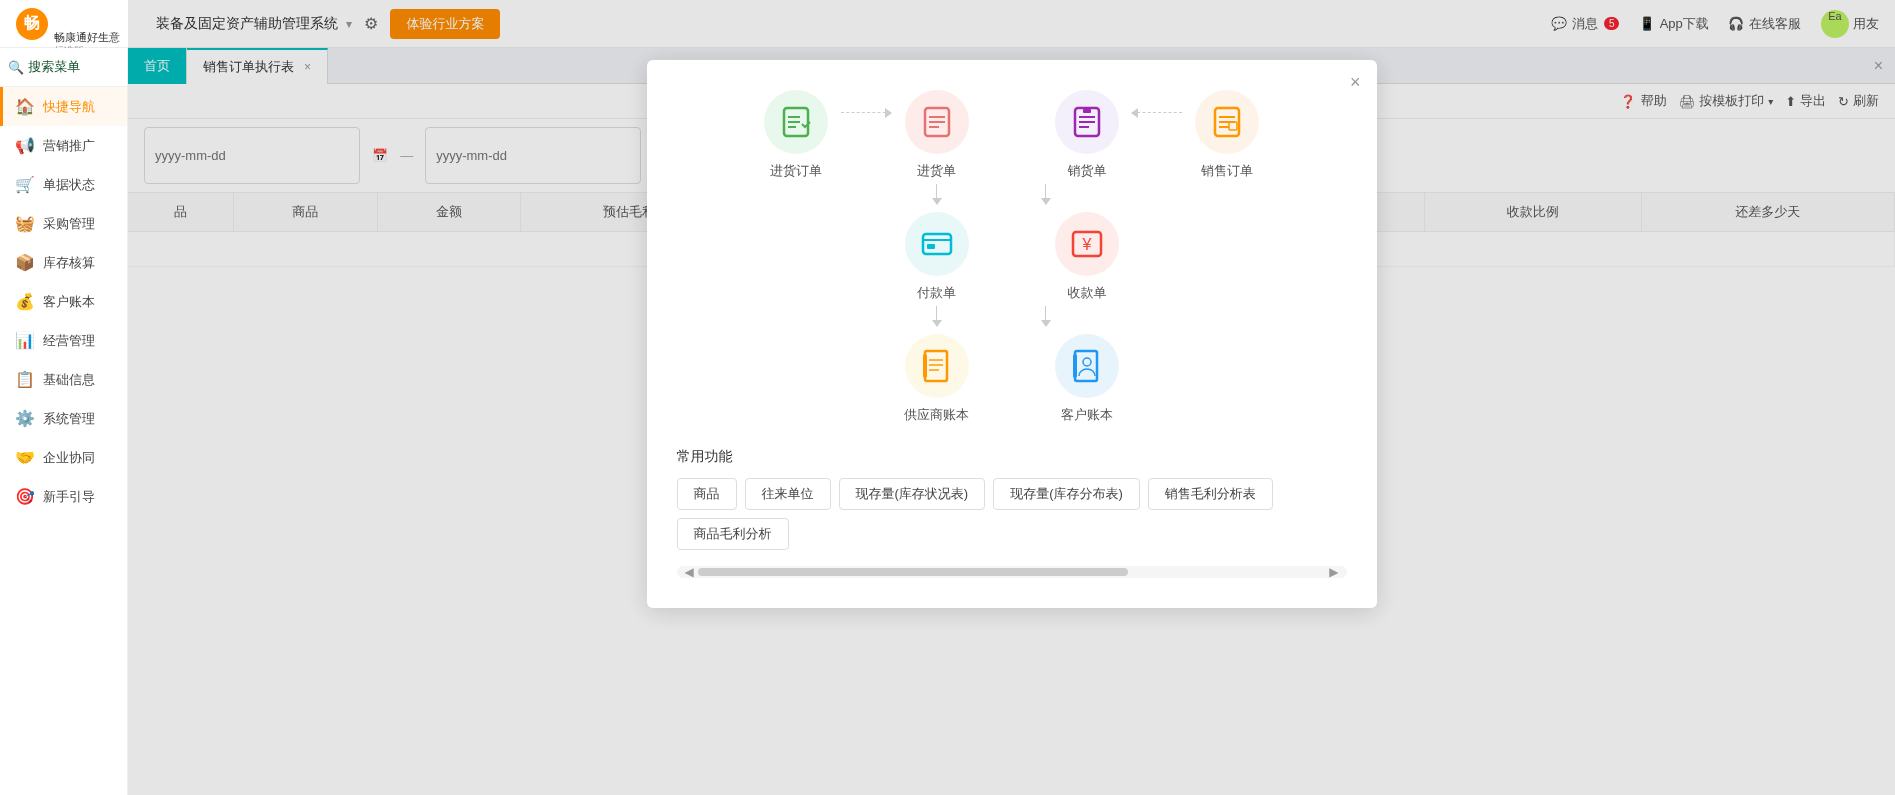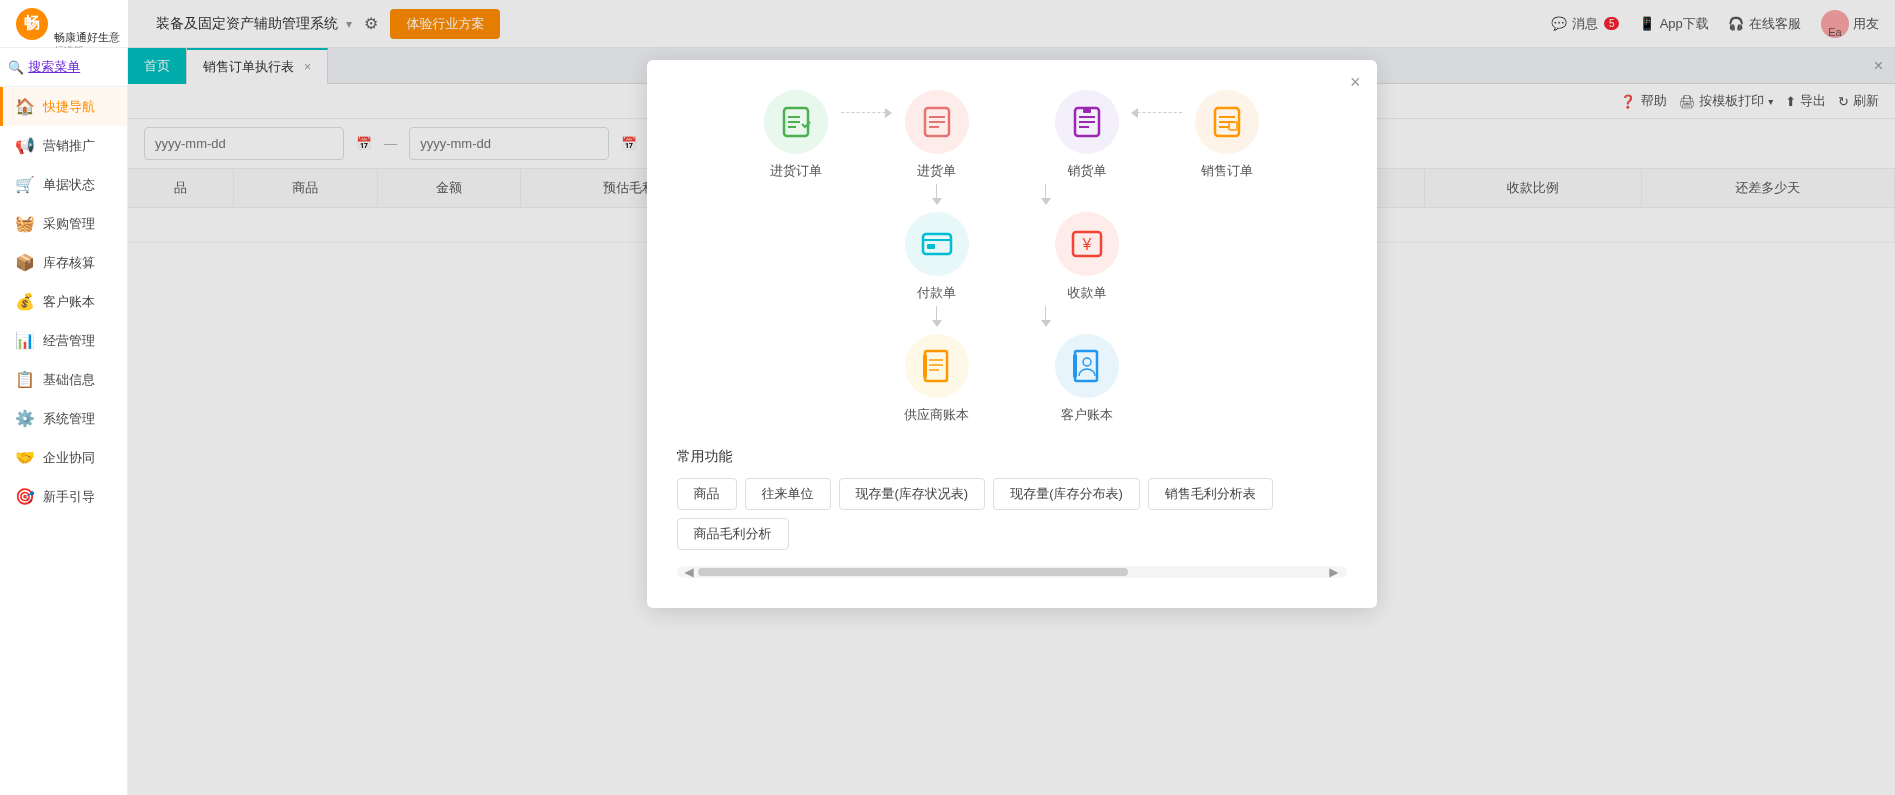--- a/index.html
+++ b/index.html
@@ -16,21 +16,21 @@
     .logo-area { display: flex; align-items: center; gap: 6px; width: 128px; flex-shrink: 0; }
     .logo-icon { width: 32px; height: 32px; background: #ff8c00; border-radius: 50%; display: flex; align-items: center; justify-content: center; color: white; font-size: 16px; font-weight: bold; }
     .logo-text { font-size: 11px; color: #333; line-height: 1.3; margin-top: 40px; }
     .system-title { display: flex; align-items: center; gap: 8px; color: #333; font-size: 14px; font-weight: 500; }
     .system-title-arrow { color: #999; font-size: 12px; }
     .gear-btn { color: #666; cursor: pointer; font-size: 16px; }
     .experience-btn { background: #ff8c00; color: white; border: none; border-radius: 4px; padding: 6px 16px; cursor: pointer; font-size: 13px; }
     .top-right { margin-left: auto; display: flex; align-items: center; gap: 20px; color: #555; font-size: 13px; }
     .top-right-item { display: flex; align-items: center; gap: 4px; cursor: pointer; }
     .badge { background: #f5222d; color: white; border-radius: 10px; font-size: 10px; padding: 1px 5px; margin-left: 2px; }
-    .avatar { width: 28px; height: 28px; border-radius: 50%; background: #fca5a5; display: flex; align-items: flex-end; justify-content: center; color: #999; font-size: 14px; }
+    .avatar { width: 28px; height: 28px; border-radius: 50%; background: #bef264; display: flex; align-items: flex-start; justify-content: center; color: #999; font-size: 14px; }
 
     
     .tab-bar { display: flex; align-items: center; background: #f0f2f5; height: 36px; flex-shrink: 0; border-bottom: 1px solid #ddd; }
     .tab { display: flex; align-items: center; padding: 0 16px; height: 36px; cursor: pointer; font-size: 13px; color: #555; border-right: 1px solid #ddd; gap: 6px; }
     .tab.active { background: white; color: #333; font-weight: 500; border-top: 2px solid #00bfbf; }
     .tab.home { background: #00bfbf; color: white; }
     .tab-close { font-size: 12px; color: #999; margin-left: 4px; cursor: pointer; }
     .tab-close-x { margin-left: auto; font-size: 16px; color: #999; cursor: pointer; padding: 0 12px; }
 
     
@@ -42,21 +42,21 @@
 
     
     .content-toolbar { background: white; padding: 8px 16px; display: flex; align-items: center; gap: 12px; border-bottom: 1px solid #eee; flex-shrink: 0; }
     .toolbar-right { margin-left: auto; display: flex; gap: 12px; }
     .toolbar-btn { display: flex; align-items: center; gap: 4px; color: #555; cursor: pointer; font-size: 13px; }
     .query-btn { background: #ff8c00; color: white; border: none; border-radius: 4px; padding: 5px 20px; cursor: pointer; font-size: 13px; }
     .set-btn { background: #f5f5f5; color: #555; border: 1px solid #ddd; border-radius: 4px; padding: 5px 16px; cursor: pointer; font-size: 13px; }
 
     
     .filter-area { background: white; padding: 8px 16px; display: flex; align-items: center; gap: 12px; border-bottom: 1px solid #eee; flex-shrink: 0; }
-    .filter-input { border: 1px solid #ddd; border-radius: 4px; padding: 8px 10px; font-size: 13px; color: #999; width: 200px; }
+    .filter-input { border: 1px solid #ddd; border-radius: 4px; padding: 20px 10px; font-size: 13px; color: #999; width: 216px; }
     .filter-select { border: 1px solid #ddd; border-radius: 4px; padding: 4px 10px; font-size: 13px; color: #999; width: 200px; }
     .more-conditions { color: #00bfbf; font-size: 13px; cursor: pointer; }
 
     
     .table-area { flex: 1; overflow: auto; background: white; margin: 0; }
     .data-table { width: 100%; border-collapse: collapse; font-size: 13px; }
     .data-table th { background: #fafafa; border-bottom: 1px solid #eee; border-right: 1px solid #eee; padding: 10px 12px; text-align: center; color: #555; font-weight: 500; white-space: nowrap; }
     .data-table td { border-bottom: 1px solid #f5f5f5; border-right: 1px solid #f5f5f5; padding: 8px 12px; text-align: center; color: #333; }
     .no-data { text-align: center; padding: 60px; color: #bbb; font-size: 14px; }
 
@@ -130,21 +130,21 @@
       </div>
     </div>
   </div>
 
   <div class="main-area">
 
     <div class="sidebar">
       <div class="sidebar-search">
         <div class="sidebar-search-inner">
           <span>🔍</span>
-          <span style="color:#6d28d9;text-decoration:underline;">搜索菜单</span>
+          <span style="color:#14532d;">搜索菜单</span>
         </div>
       </div>
       <div class="sidebar-item active">
         <span class="sidebar-icon">🏠</span>
         <span>快捷导航</span>
       </div>
       <div class="sidebar-item">
         <span class="sidebar-icon">📢</span>
         <span>营销推广</span>
       </div>

